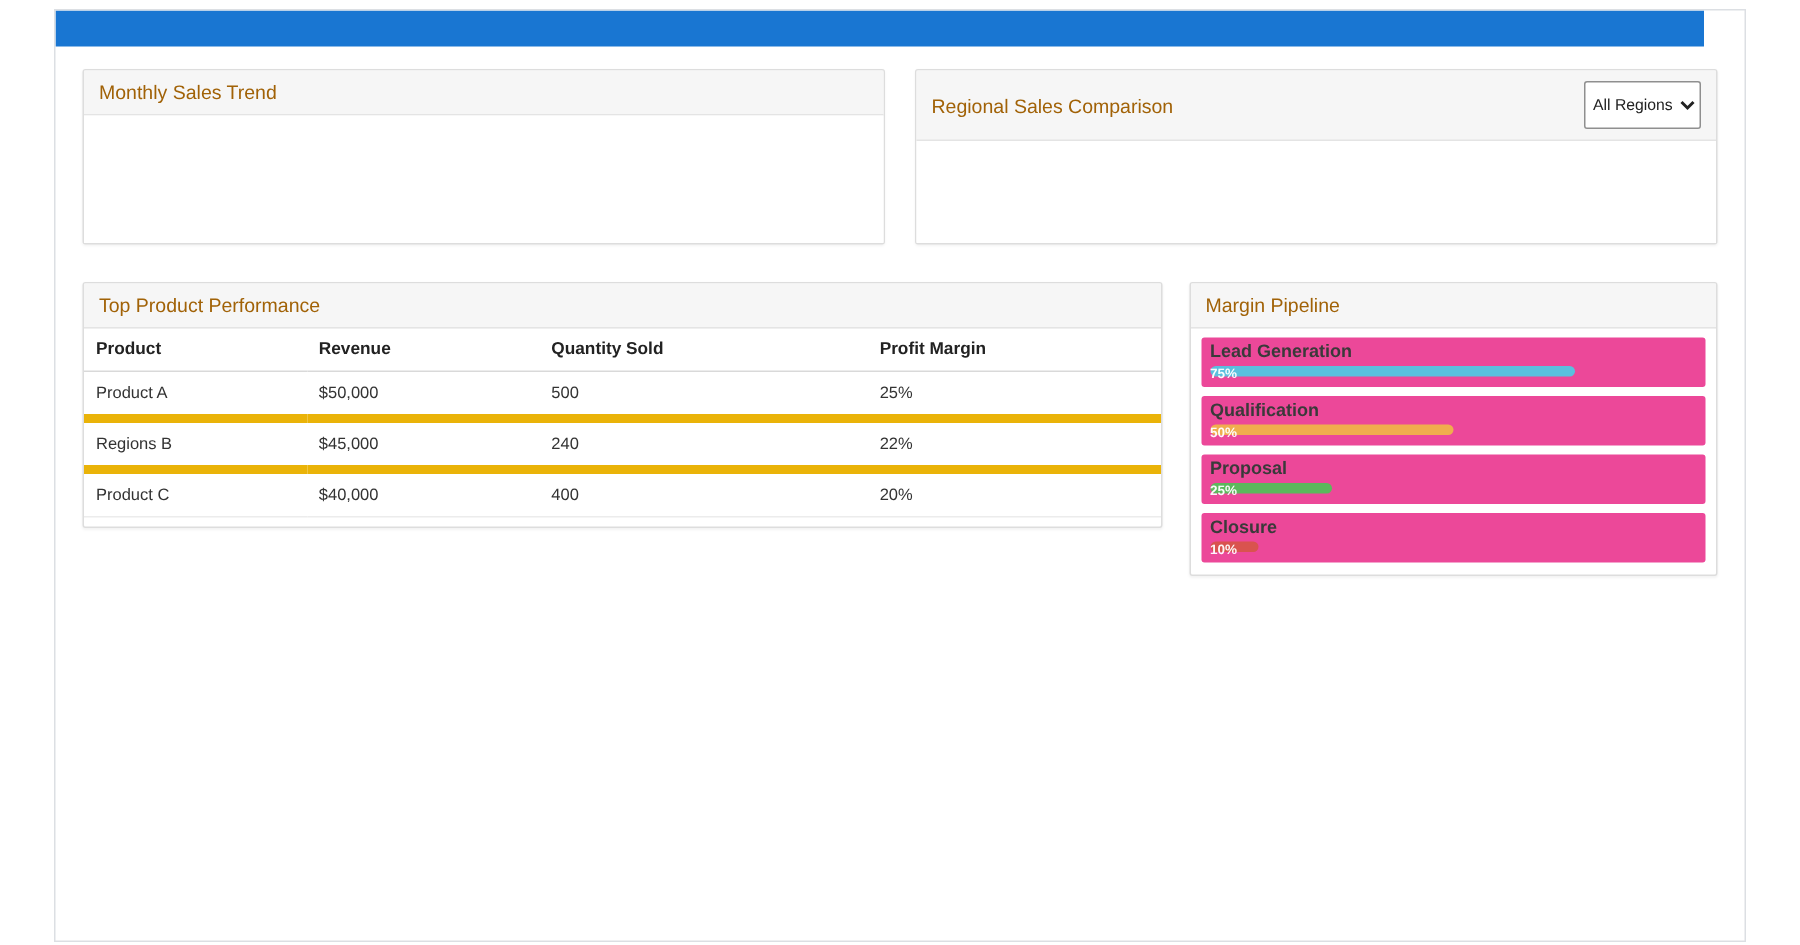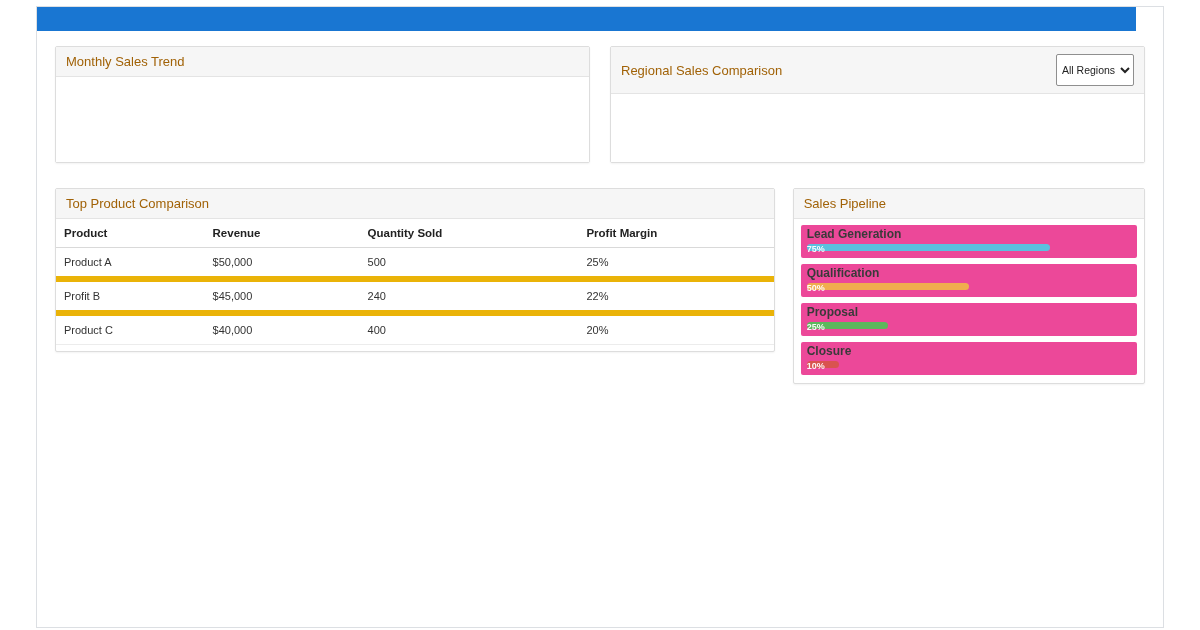--- a/index.html
+++ b/index.html
@@ -170,21 +170,21 @@
         </div>
         <div class="chart-area"></div>
       </section>
 
     </div>
 
     <div class="row row-bottom">
 
       <section class="card card-products">
         <div class="card-header">
-          <h2 class="card-title">Top Product Comparison</h2>
+          <h2 class="card-title">Top Product Performance</h2>
         </div>
         <div class="product-table-wrap">
           <table class="product-table">
             <colgroup>
               <col style="width:20.7%">
               <col style="width:21.6%">
               <col style="width:30.5%">
               <col style="width:27.2%">
             </colgroup>
             <thead>
@@ -196,39 +196,39 @@
                 </tr>
             </thead>
             <tbody id="product-table-body">
                 <tr>
                   <td>Product A</td>
                   <td>$50,000</td>
                   <td>500</td>
                   <td>25%</td>
                 </tr>
                 <tr>
-                  <td>Profit B</td>
+                  <td>Regions B</td>
                   <td>$45,000</td>
                   <td>240</td>
                   <td>22%</td>
                 </tr>
                 <tr>
                   <td>Product C</td>
                   <td>$40,000</td>
                   <td>400</td>
                   <td>20%</td>
                 </tr>
               </tbody>
           </table>
         </div>
       </section>
 
       <section class="card card-pipeline">
         <div class="card-header">
-          <h2 class="card-title">Sales Pipeline</h2>
+          <h2 class="card-title">Margin Pipeline</h2>
         </div>
         <div class="pipeline-body" id="pipeline-stages">
             <div class="stage">
               <div class="stage-label">Lead Generation</div>
               <div class="stage-bar" style="width: 75%; background: rgb(91, 192, 222);">
                 <span class="pct">75%</span>
               </div>
             </div>
             <div class="stage">
               <div class="stage-label">Qualification</div>

